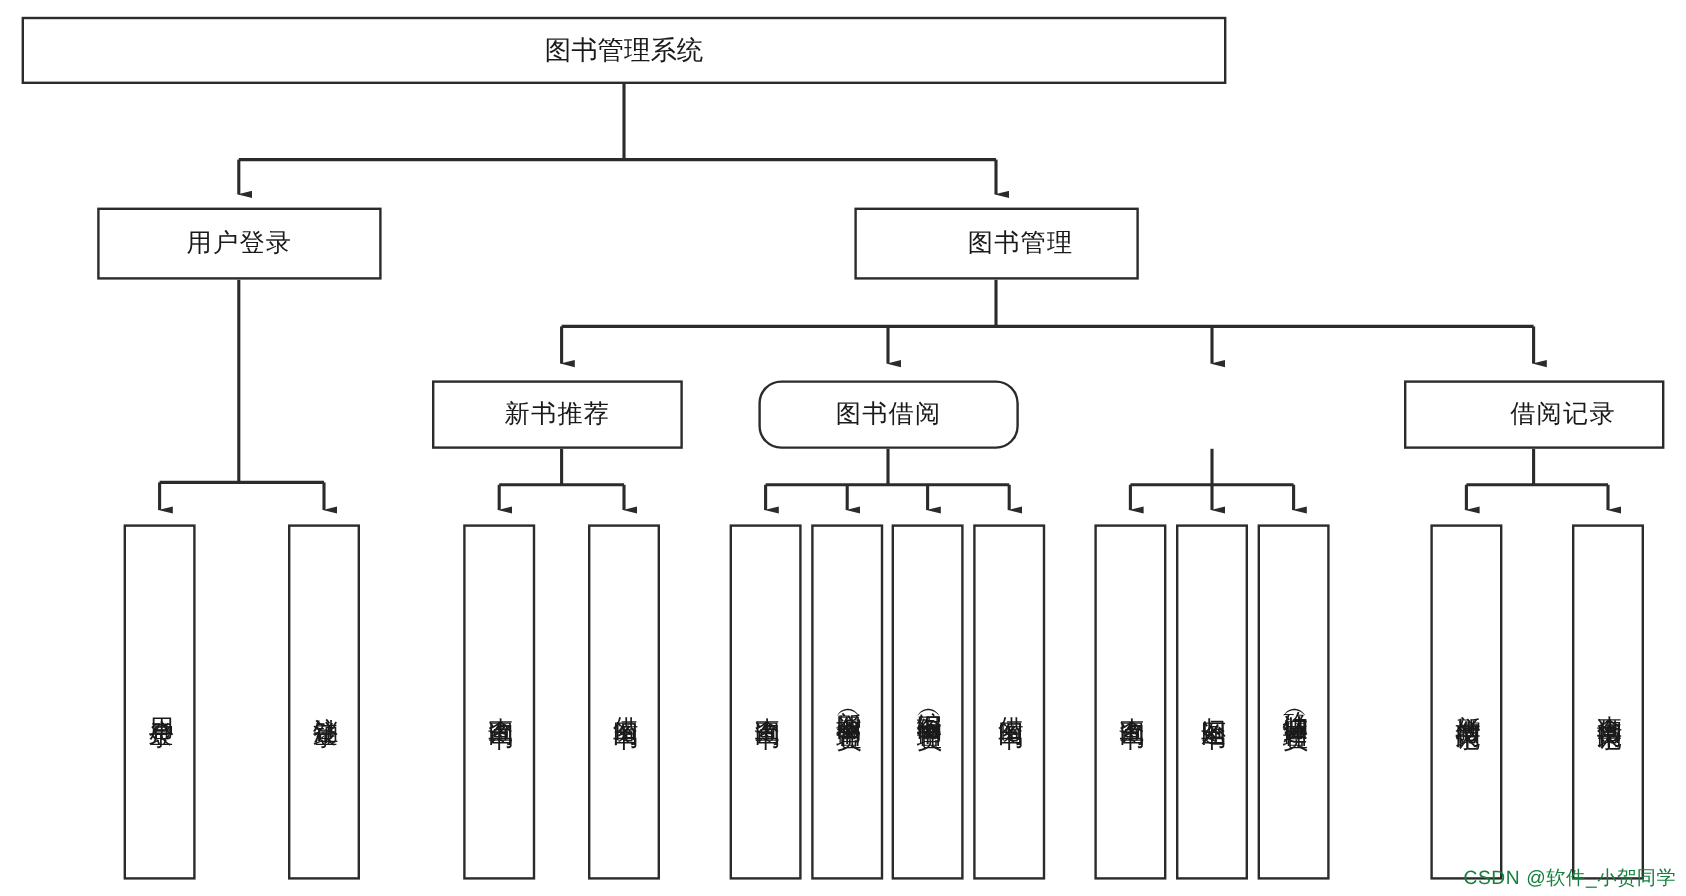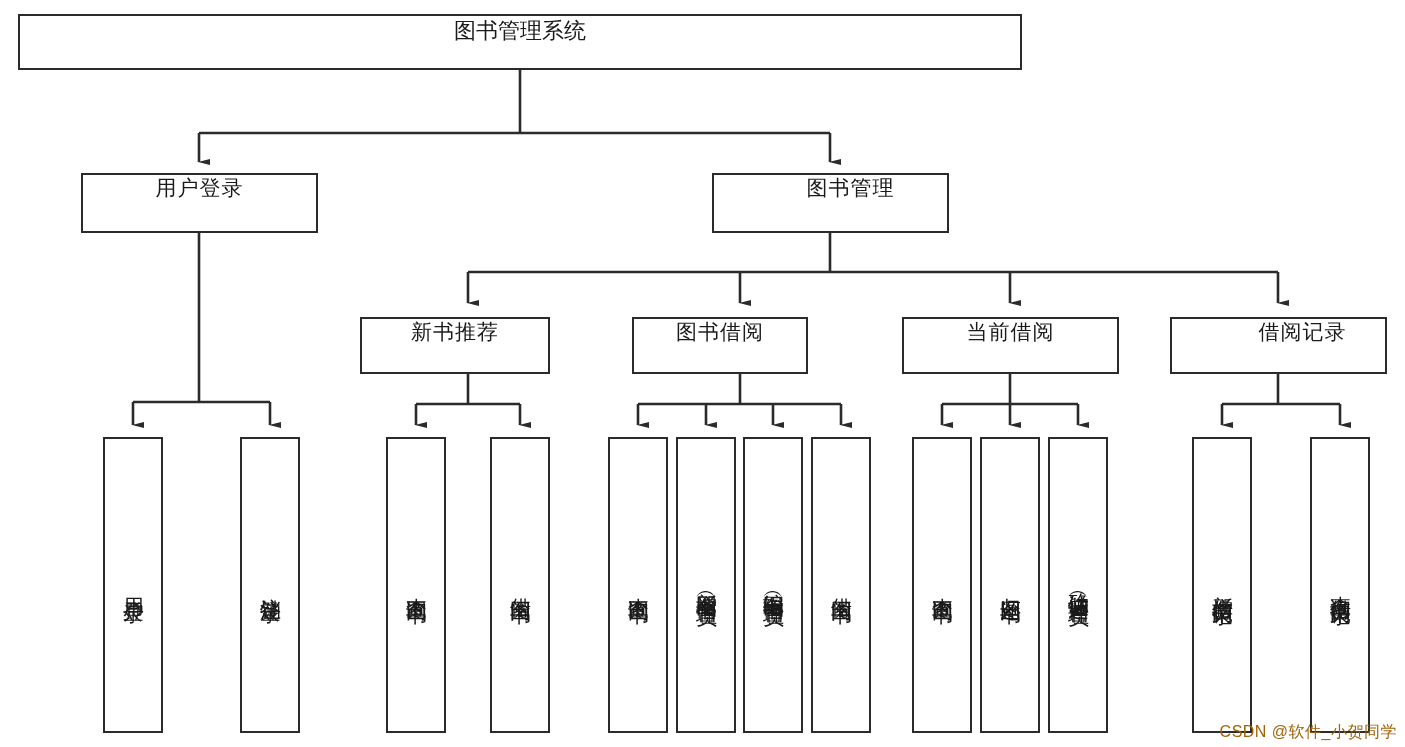--- a/index.html
+++ b/index.html
@@ -22,21 +22,21 @@
     width: 1405px;
     height: 747px;
     pointer-events: none;
   }
   .node {
     position: absolute;
     box-sizing: border-box;
     border: 2px solid #2b2b2b;
     background: #ffffff;
     display: flex;
-    align-items: flex-start;
+    align-items: center;
     justify-content: center;
     color: #1a1a1a;
   }
   .node.h {
     font-size: 21px;
     letter-spacing: 1px;
     line-height: 1.2;
   }
   .node.root {
     font-size: 22px;
@@ -55,21 +55,21 @@
     white-space: normal;
     max-height: 100%;
     text-align: center;
     color: #1a1a1a;
   }
   .watermark {
     position: absolute;
     right: 8px;
     bottom: 4px;
     font-size: 16px;
-    color: #a16207;
+    color: #15803d;
     letter-spacing: 0.5px;
     white-space: nowrap;
     user-select: none;
   }
 </style>
 </head>
 <body>
 
 <div id="canvas">
 
@@ -127,28 +127,25 @@
     <span>图书管理系统</span>
   </div>
 
   <div class="node h" style="left:81px; top:173px; width:237px; height:60px;">
     <span>用户登录</span>
   </div>
   <div class="node h" style="left:712px; top:173px; width:237px; height:60px;padding-left:40px;">
     <span>图书管理</span>
   </div>
 
-  <div class="node h" style="left:360px; top:317px; width:190px; height:57px;">
+  <div class="node h" style="left:360px; top:317px; width:209px; height:57px;">
     <span>新书推荐</span>
   </div>
-  <div class="node h" style="left:632px; top:317px; width:176px; height:57px;">
+  <div class="node h" style="left:632px; top:317px; width:217px; height:57px;border-radius:19px;">
     <span>图书借阅</span>
-  </div>
-  <div class="node h" style="left:902px; top:317px; width:217px; height:57px;">
-    <span>当前借阅</span>
   </div>
   <div class="node h" style="left:1170px; top:317px; width:217px; height:57px;padding-left:48px;">
     <span>借阅记录</span>
   </div>
 
   <div class="node leaf" style="left:103px; top:437px; width:60px; height:296px;">
     <span class="vtext">用户登录</span>
   </div>
   <div class="node leaf" style="left:240px; top:437px; width:60px; height:296px;">
     <span class="vtext">注销登录</span>

